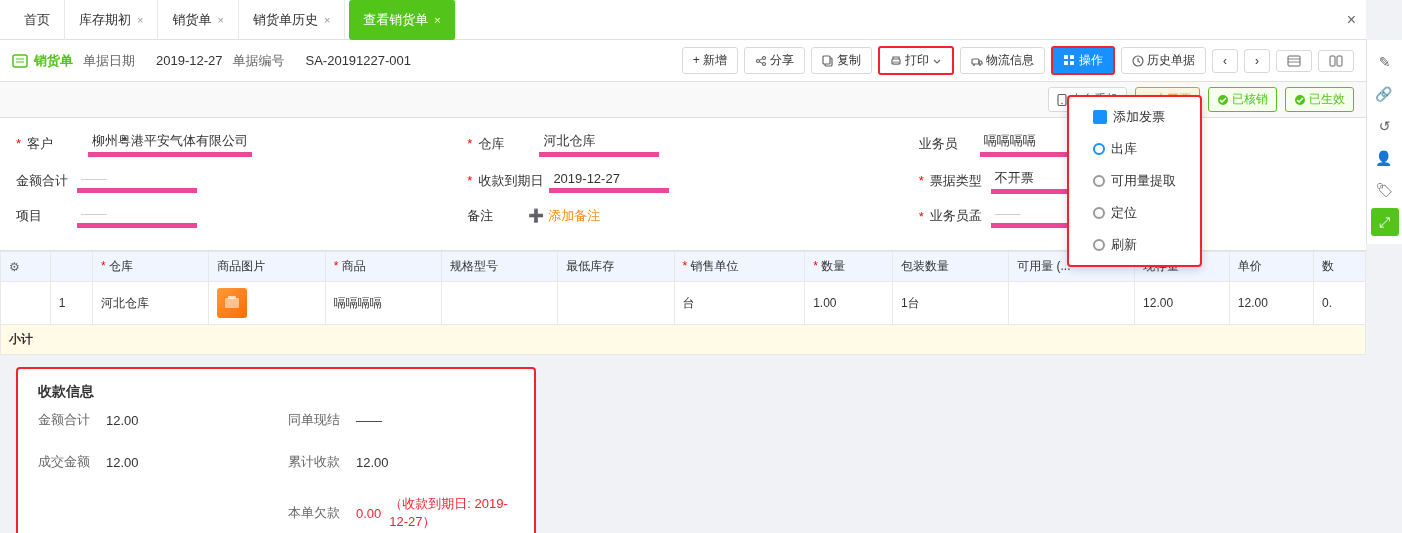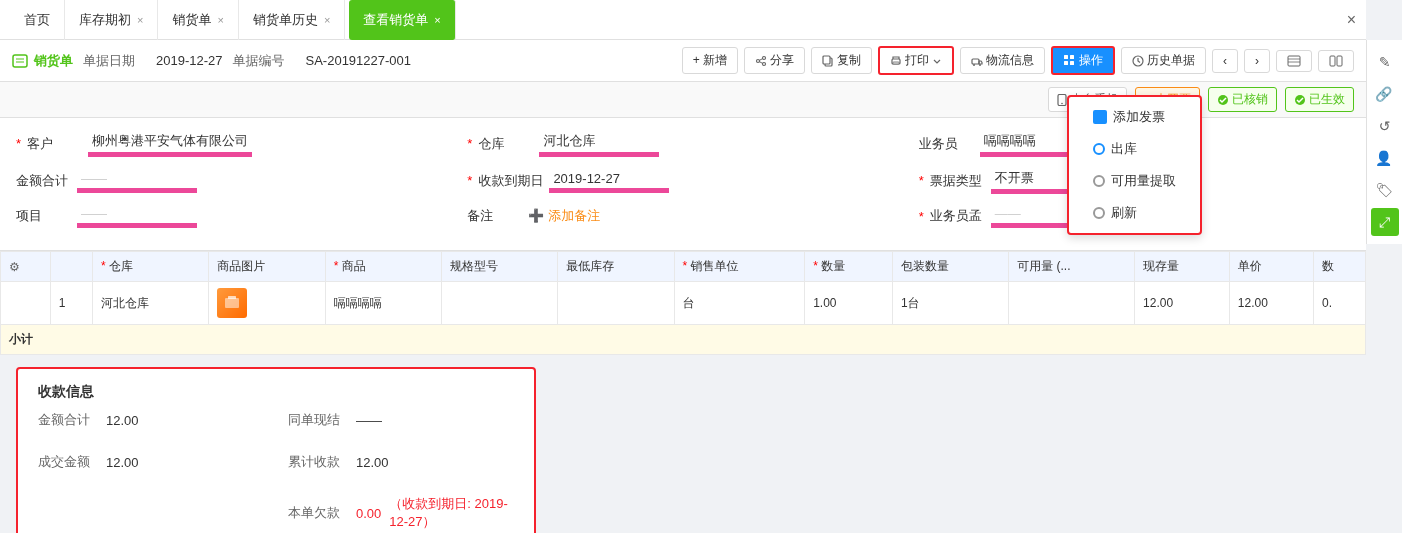--- a/index.html
+++ b/index.html
@@ -412,20 +412,24 @@
   <div class="dropdown-item">
     <span class="icon-circle"></span>
     <span>出库</span>
   </div>
   <div class="dropdown-item">
     <span class="icon-circle-gray"></span>
     <span>可用量提取</span>
   </div>
   <div class="dropdown-item">
     <span class="icon-circle-gray"></span>
+    <span>定位</span>
+  </div>
+  <div class="dropdown-item">
+    <span class="icon-circle-gray"></span>
     <span>刷新</span>
   </div>
 </div>
 
 <div class="right-sidebar">
   <div class="sidebar-icon">✎</div>
   <div class="sidebar-icon">🔗</div>
   <div class="sidebar-icon">↺</div>
   <div class="sidebar-icon">👤</div>
   <div class="sidebar-icon">🏷</div>

